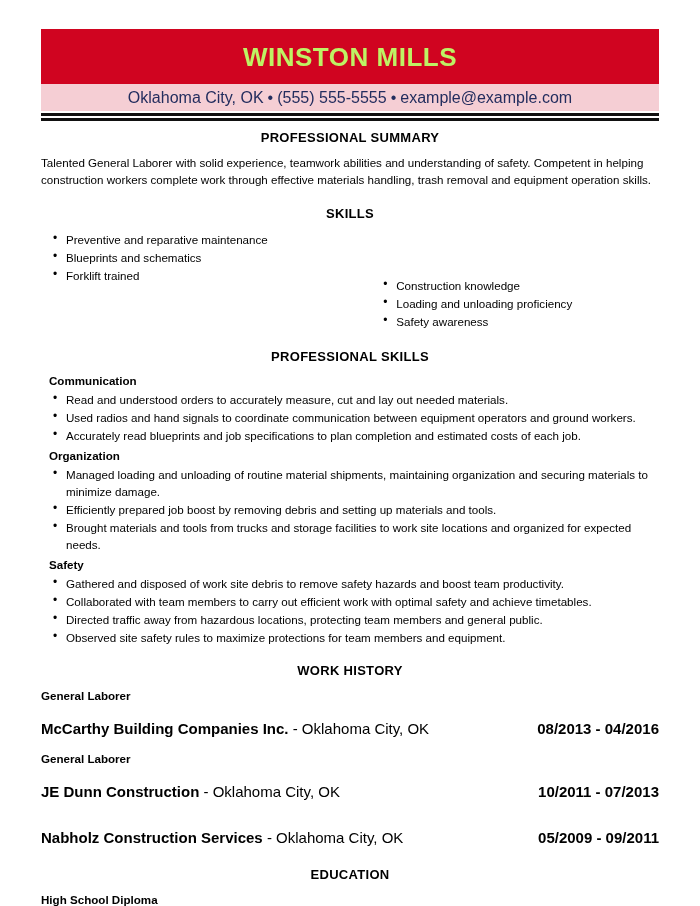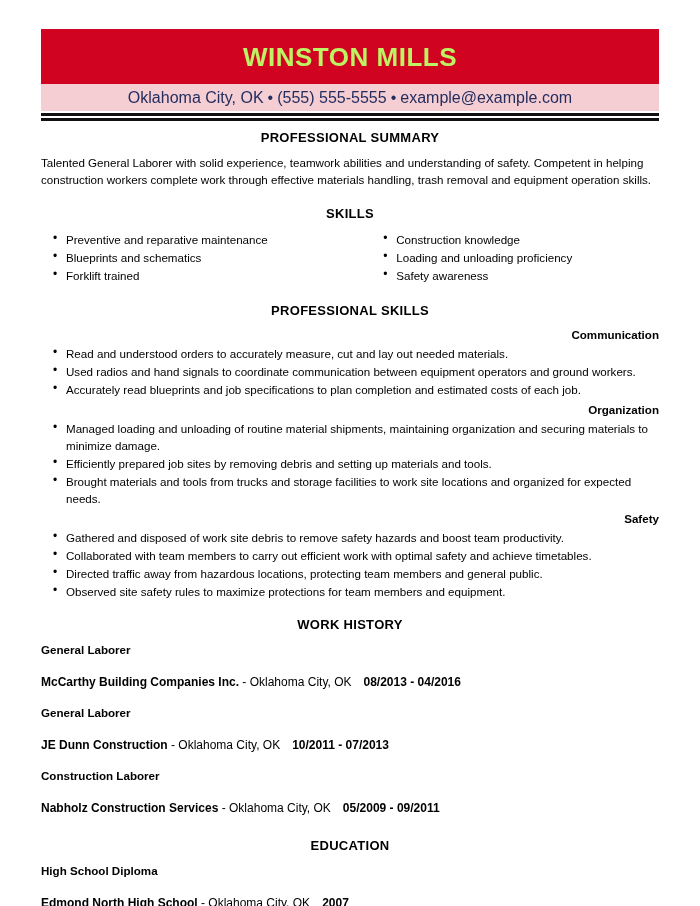--- a/index.html
+++ b/index.html
@@ -116,45 +116,44 @@
     line-height: 17px;
   }
 
   
   .skills-cols {
     display: flex;
     padding-left: 9px;
     gap: 20px;
   }
   .skills-col { width: 50%; box-sizing: border-box; }
-  .skills-col.right { padding-left: 16px; }
+  .skills-col.right { padding-left: 16px; margin-top: 46px; }
 
   
   .subhead {
     font-size: 11.6px;
     font-weight: bold;
     line-height: 16px;
     margin: 0 0 2px 8px;
-    text-align: right;
   }
   .ps-group { margin-bottom: 4px; }
   .ps-group ul.bullets { padding-left: 9px; }
 
   
   .job { margin-bottom: 13px; }
   .job-title {
     font-size: 11.6px;
     font-weight: bold;
     line-height: 17px;
   }
   .job-line {
     display: flex;
-    justify-content: flex-start;
+    justify-content: space-between;
     align-items: baseline;
-    font-size: 12px;
+    font-size: 15px;
     line-height: 17px;
   }
   .job-company { font-weight: bold; }
   .job-location { font-weight: normal; }
   .job-dates { font-weight: bold; white-space: nowrap; padding-left: 12px; margin-top: 16px; }
 </style>
 </head>
 <body>
 
 <div class="page">
@@ -212,21 +211,21 @@
           <li>Read and understood orders to accurately measure, cut and lay out needed materials.</li>
           <li>Used radios and hand signals to coordinate communication between equipment operators and ground workers.</li>
           <li>Accurately read blueprints and job specifications to plan completion and estimated costs of each job.</li>
         </ul>
       </div>
 
       <div class="ps-group">
         <div class="subhead">Organization</div>
         <ul class="bullets">
           <li>Managed loading and unloading of routine material shipments, maintaining organization and securing materials to minimize damage.</li>
-          <li>Efficiently prepared job sites by removing debris and setting up materials and tools.</li>
+          <li>Efficiently prepared job boost by removing debris and setting up materials and tools.</li>
           <li>Brought materials and tools from trucks and storage facilities to work site locations and organized for expected needs.</li>
         </ul>
       </div>
 
       <div class="ps-group">
         <div class="subhead">Safety</div>
         <ul class="bullets">
           <li>Gathered and disposed of work site debris to remove safety hazards and boost team productivity.</li>
           <li>Collaborated with team members to carry out efficient work with optimal safety and achieve timetables.</li>
           <li>Directed traffic away from hazardous locations, protecting team members and general public.</li>
@@ -254,21 +253,20 @@
         <div class="job-title">General Laborer</div>
         <div class="job-line">
           <div>
             <span class="job-company">JE Dunn Construction</span><span class="job-location"> - Oklahoma City, OK</span>
           </div>
           <div class="job-dates">10/2011 - 07/2013</div>
         </div>
       </div>
 
       <div class="job">
-        <div class="job-title">Construction Laborer</div>
         <div class="job-line">
           <div>
             <span class="job-company">Nabholz Construction Services</span><span class="job-location"> - Oklahoma City, OK</span>
           </div>
           <div class="job-dates">05/2009 - 09/2011</div>
         </div>
       </div>
     </div>
 
     <div class="gap-sm"></div>

